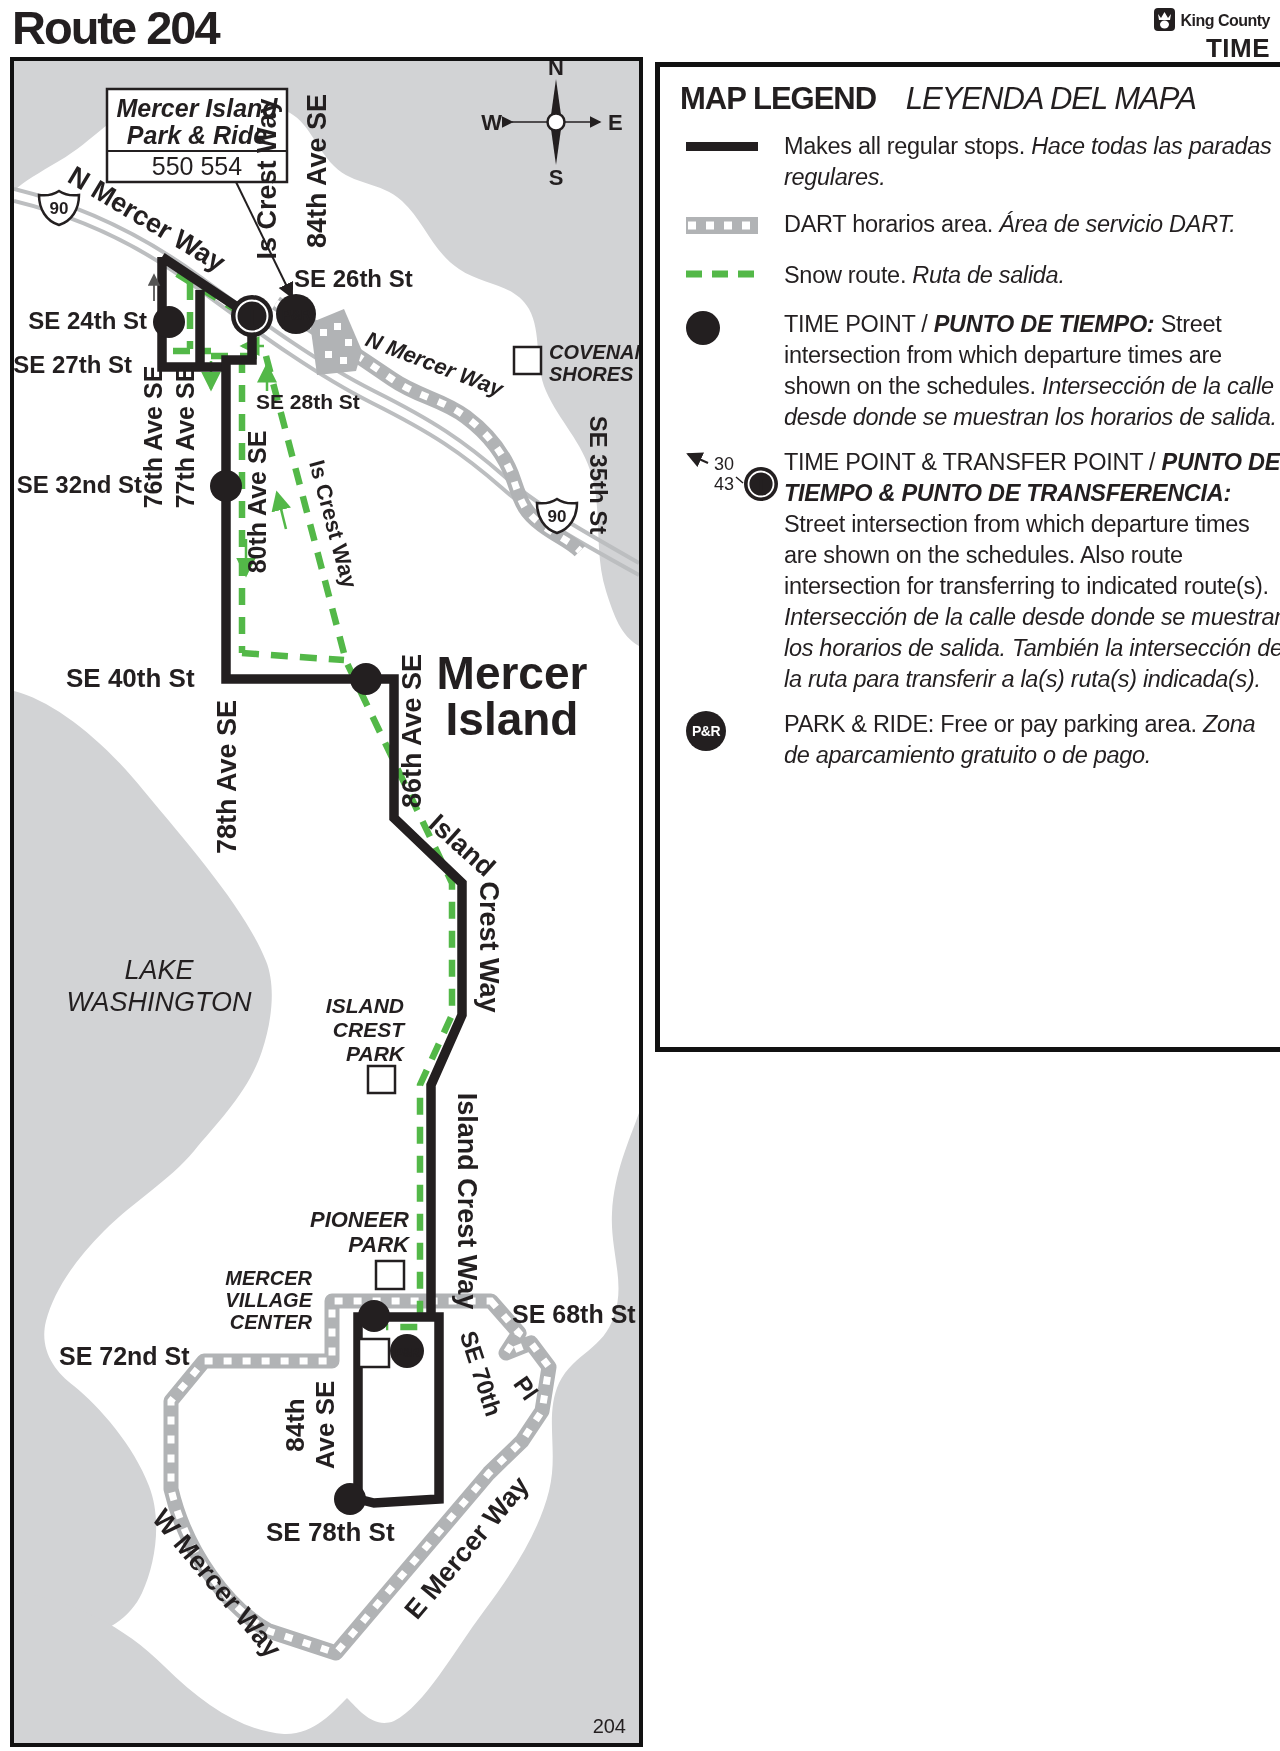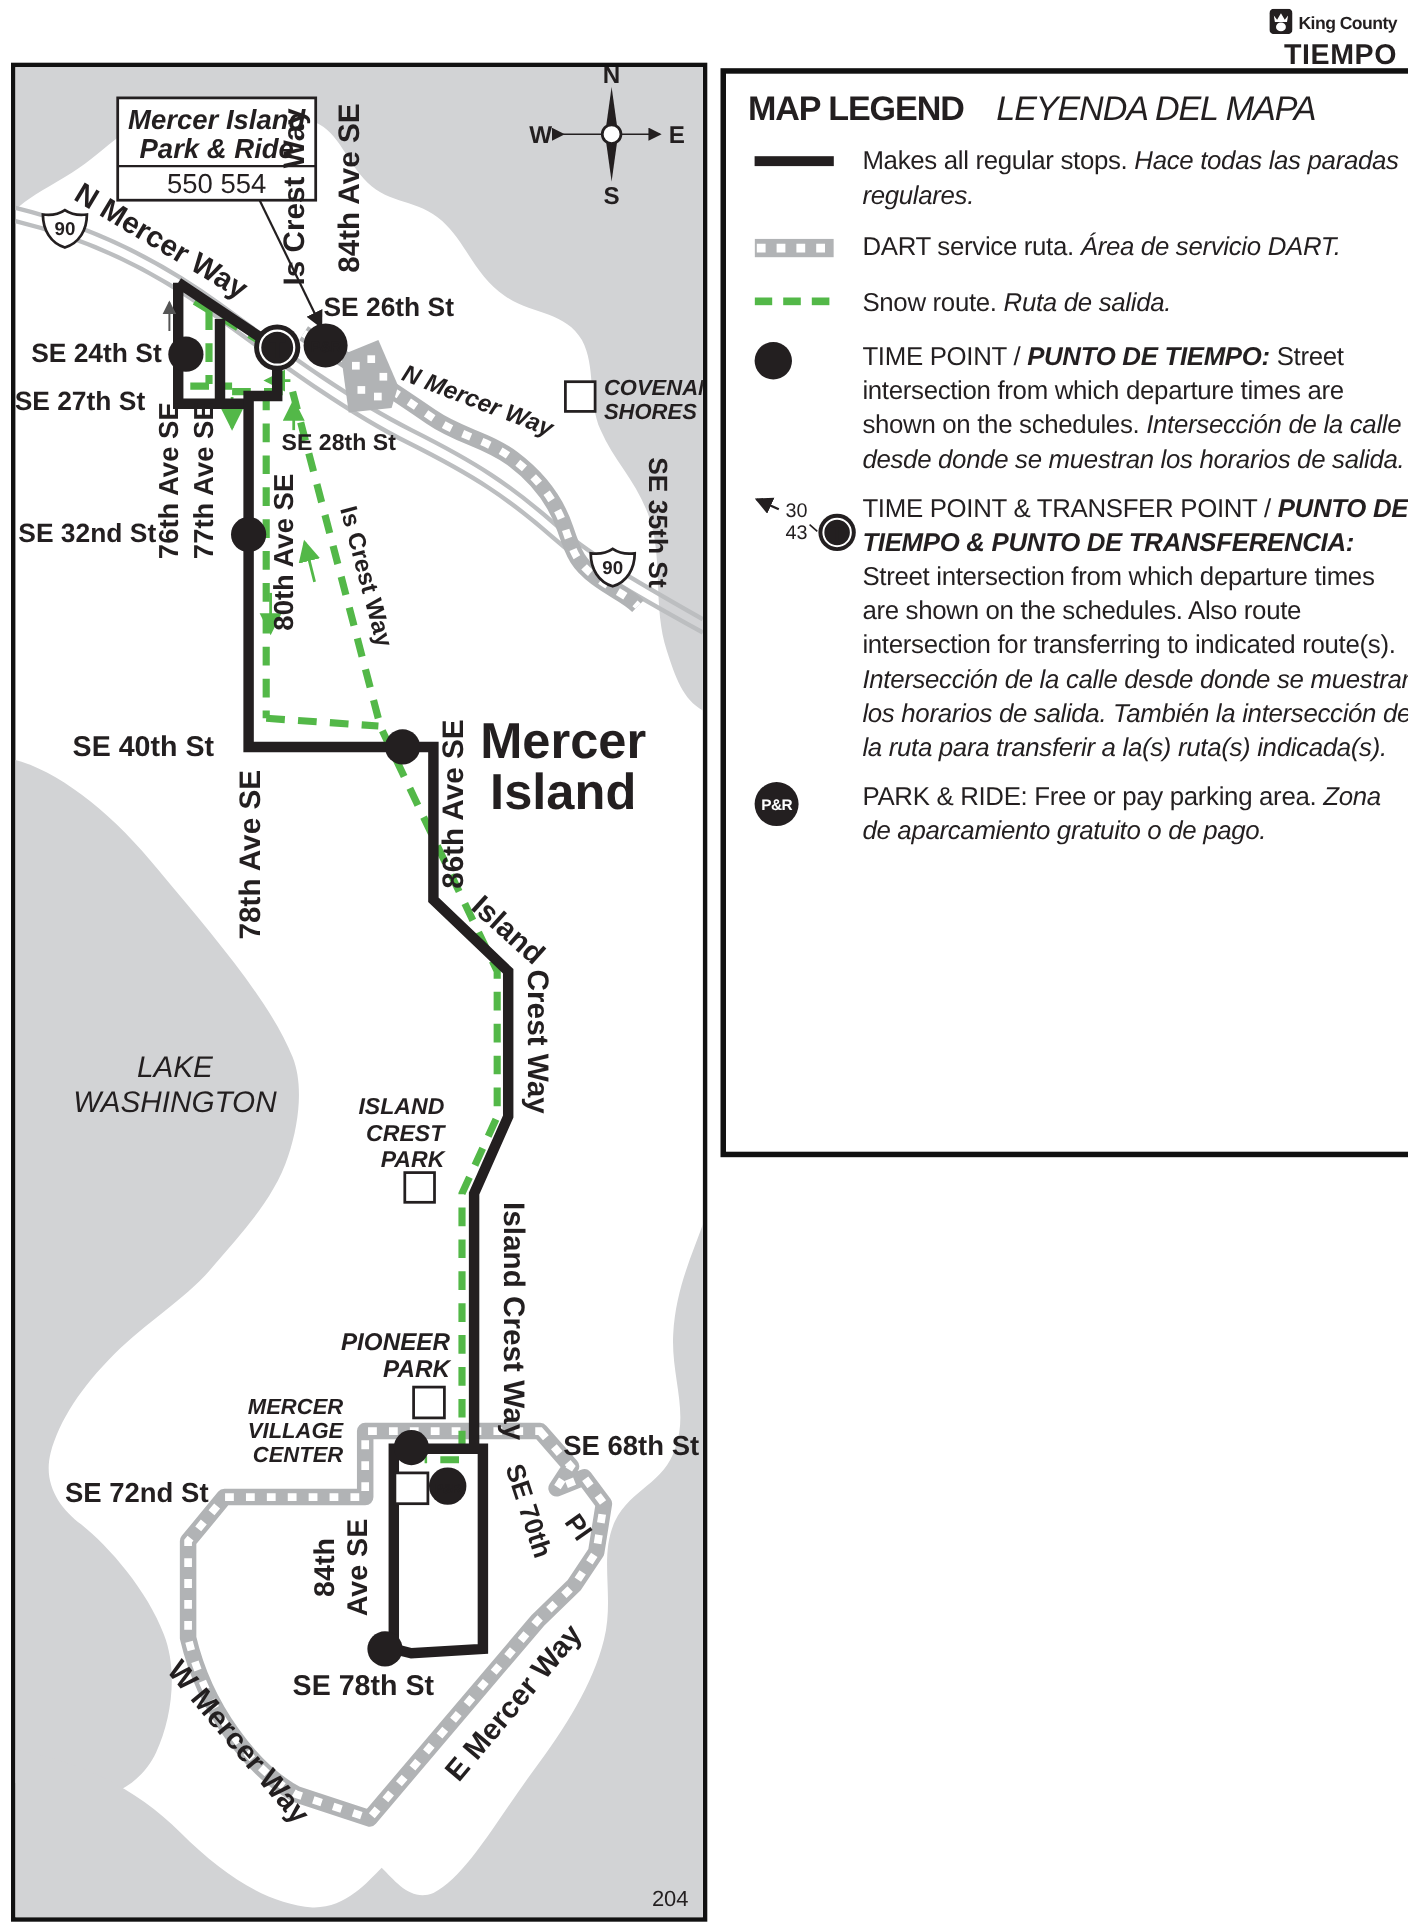--- a/index.html
+++ b/index.html
@@ -31,33 +31,34 @@
   .pr-circle{width:40px;height:40px;border-radius:50%;background:#231f20;color:#fff;font-weight:bold;
              font-size:14px;display:flex;align-items:center;justify-content:center;margin-top:2px;letter-spacing:-0.5px;}
   svg{font-family:"Liberation Sans","DejaVu Sans",sans-serif;}
   svg text{fill:#231f20;}
 </style>
 </head>
 <body>
 
 <div id="page">
 
+  <div class="title">Route 204</div>
 
   <div class="logo">
     <div class="row1">
       <span>
         <svg width="21" height="23" viewBox="0 0 21 23">
           <rect x="0" y="0" width="21" height="23" rx="4" fill="#231f20"></rect>
           <path d="M4 6 L7 10 L10.5 4 L14 10 L17 6 L16 12 L5 12 Z" fill="#fff"></path>
           <ellipse cx="10.5" cy="16.5" rx="4.5" ry="4" fill="#fff"></ellipse>
         </svg>
       </span>
       <span class="kc">King County</span>
     </div>
-    <div class="metro">TIEMPO</div>
+    <div class="metro">TIME</div>
   </div>
 
   <div class="map-panel">
     <svg width="625" height="1682" viewBox="0 0 625 1682">
       <defs>
         <marker id="ah-black" markerWidth="10" markerHeight="10" refX="7" refY="4" orient="auto">
           <path d="M0,0 L8,4 L0,8 Z" fill="#231f20"></path>
         </marker>
         <marker id="ah-gray" markerWidth="10" markerHeight="10" refX="6" refY="3.5" orient="auto">
           <path d="M0,0 L7,3.5 L0,7 Z" fill="#555"></path>
@@ -246,21 +247,21 @@
     </div>
 
     <div class="lrow" style="margin-top:16px;">
       <div class="licon" style="padding-top:8px;">
         <svg width="72" height="17">
           <rect x="0" y="0" width="72" height="17" fill="#b1b3b5"></rect>
           <line x1="2" y1="8.5" x2="72" y2="8.5" stroke="#fff" stroke-width="8" stroke-dasharray="8 10"></line>
         </svg>
       </div>
       <div class="ltext">
-        <b>DART service ruta.</b>
+        <b>DART horarios area.</b>
         <i>Área de servicio DART.</i>
       </div>
     </div>
 
     <div class="lrow" style="margin-top:20px;">
       <div class="licon" style="padding-top:10px;">
         <svg width="76" height="8">
           <line x1="0" y1="4" x2="76" y2="4" stroke="#53b848" stroke-width="7" stroke-dasharray="16 10"></line>
         </svg>
       </div>

